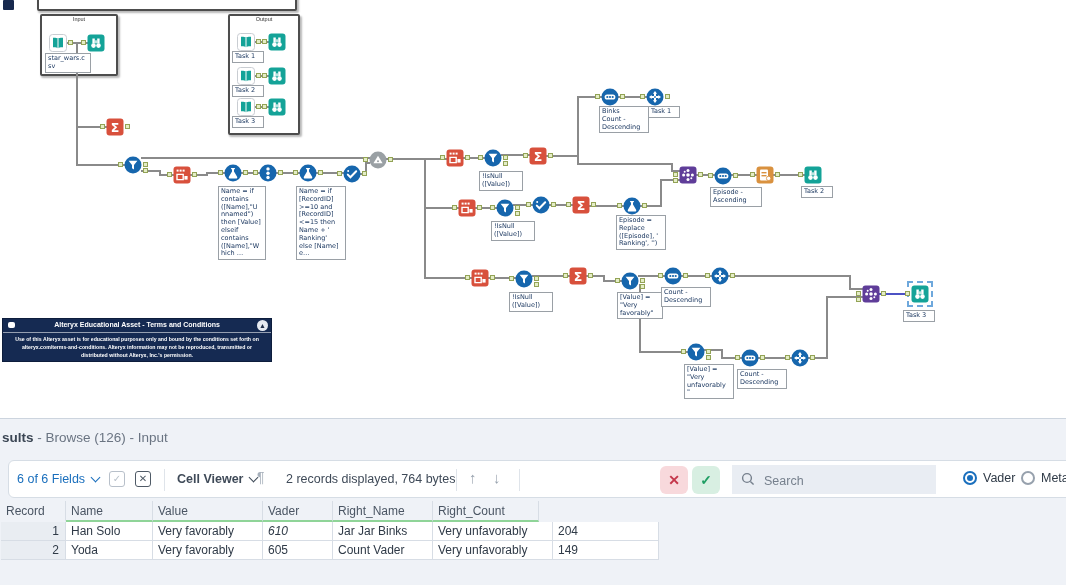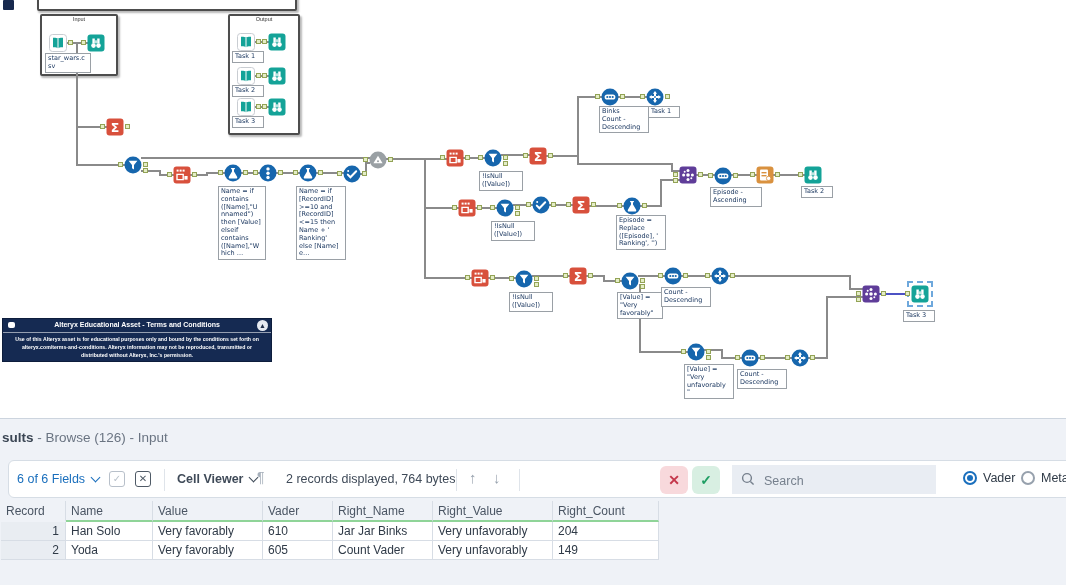--- a/index.html
+++ b/index.html
@@ -658,28 +658,27 @@
       </div>
     </div>
 
     <div id="grid">
         <div class="trow">
           <div class="hc rec" style="width: 65px;">Record</div>
           <div class="hc" style="width: 87px;">Name</div>
           <div class="hc" style="width: 110px;">Value</div>
           <div class="hc" style="width: 70px;">Vader</div>
           <div class="hc" style="width: 100px;">Right_Name</div>
-          <div class="hc" style="width: 120px;">Right_Value</div>
           <div class="hc" style="width: 106px;">Right_Count</div>
         </div>
         <div class="trow">
           <div class="tc rec" style="width: 65px;">1</div>
           <div class="tc" style="width: 87px;">Han Solo</div>
           <div class="tc" style="width: 110px;">Very favorably</div>
-          <div class="tc" style="width: 70px;">610</div>
+          <div class="tc" style="width: 70px; font-style: italic;">610</div>
           <div class="tc" style="width: 100px;">Jar Jar Binks</div>
           <div class="tc" style="width: 120px;">Very unfavorably</div>
           <div class="tc" style="width: 106px;">204</div>
         </div>
         <div class="trow">
           <div class="tc rec" style="width: 65px;">2</div>
           <div class="tc" style="width: 87px;">Yoda</div>
           <div class="tc" style="width: 110px;">Very favorably</div>
           <div class="tc" style="width: 70px;">605</div>
           <div class="tc" style="width: 100px;">Count Vader</div>

